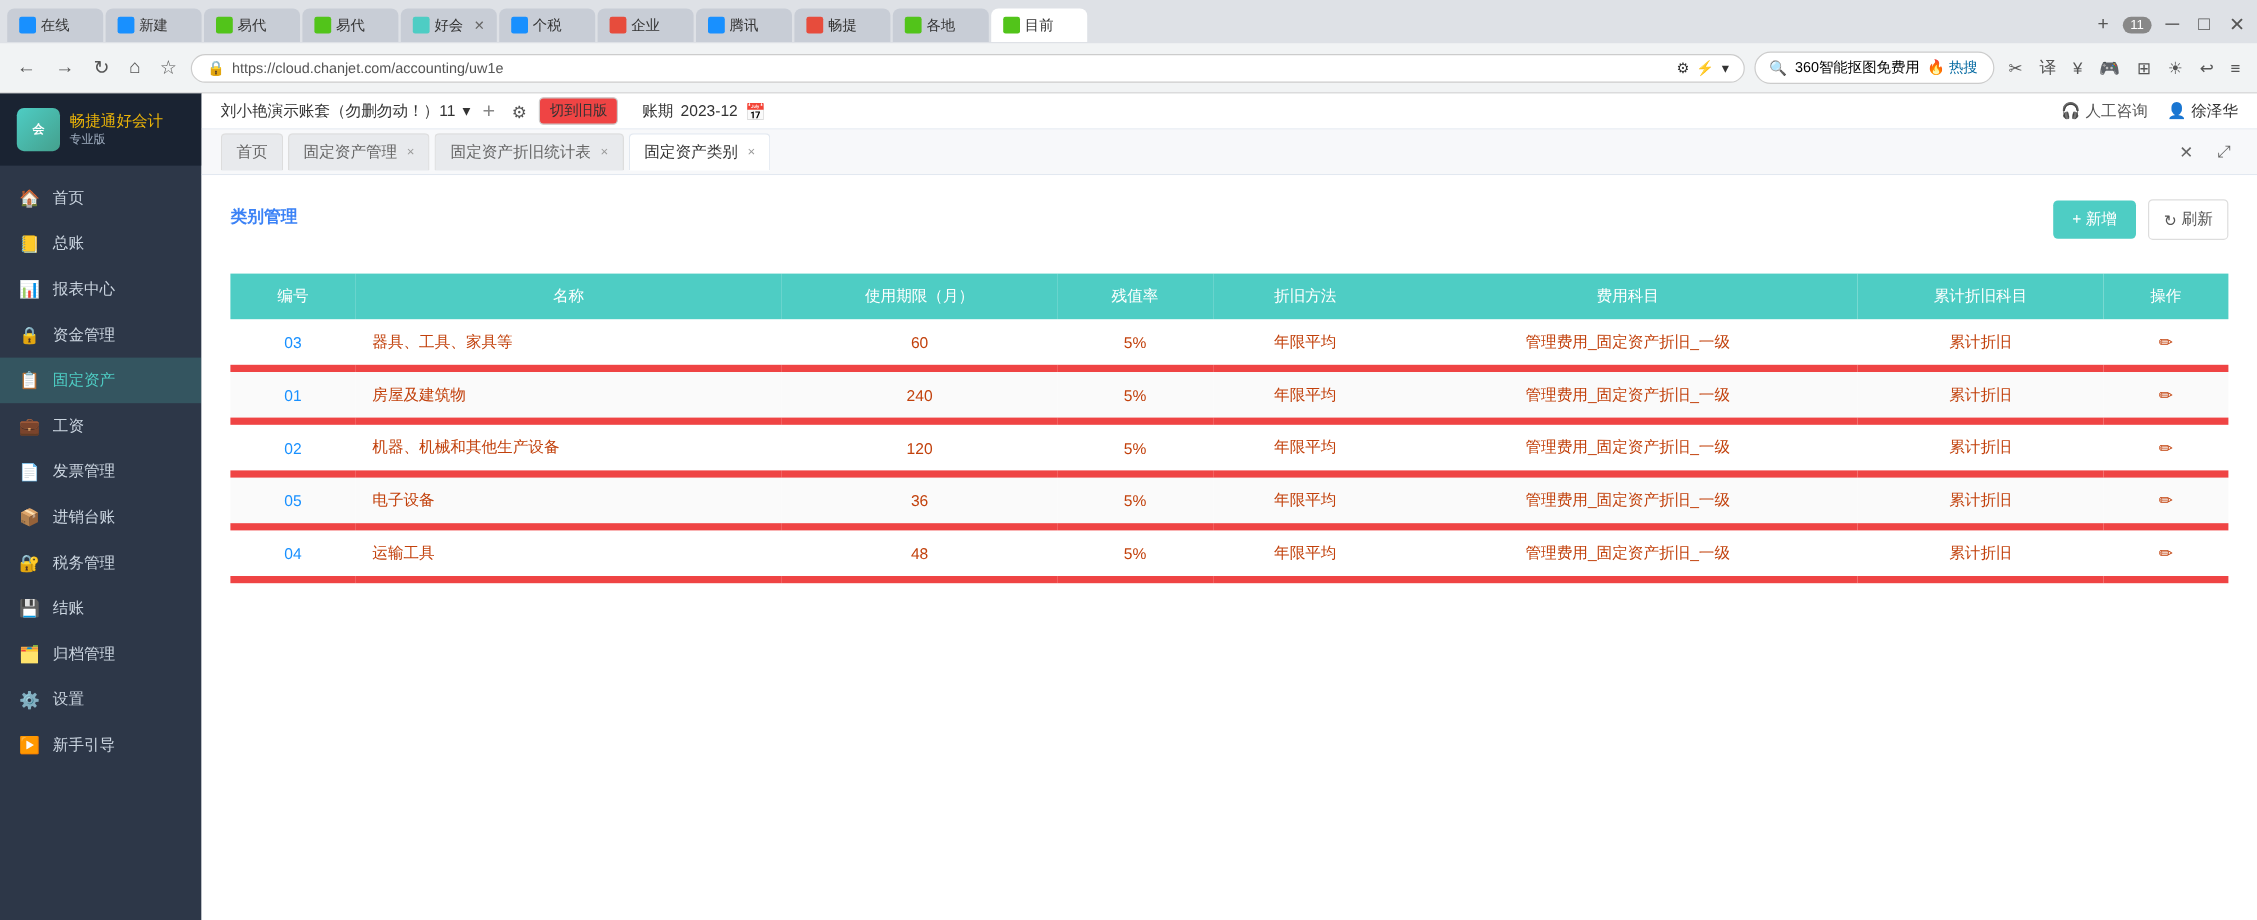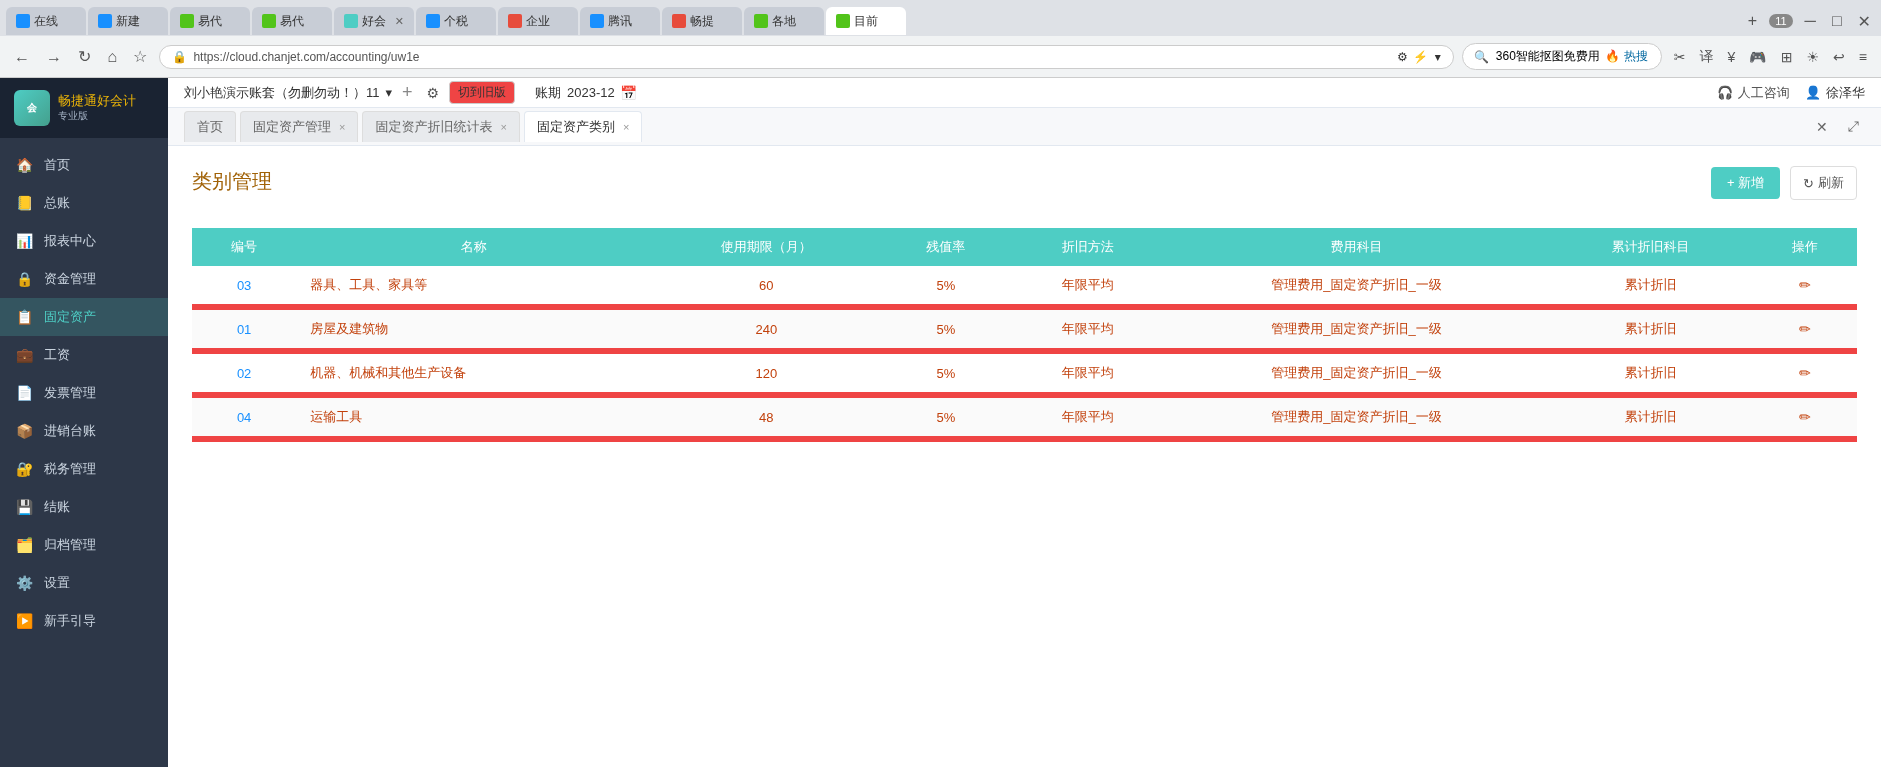--- a/index.html
+++ b/index.html
@@ -53,21 +53,21 @@
     
     .tab-nav { display: flex; align-items: center; padding: 0 16px; background: #f7f8fa; border-bottom: 1px solid #e2e8f0; height: 38px; gap: 4px; }
     .page-tab { display: flex; align-items: center; gap: 6px; padding: 6px 12px; font-size: 13px; color: #666; cursor: pointer; border-radius: 4px 4px 0 0; background: #e8eaed; border: 1px solid #ddd; border-bottom: none; }
     .page-tab.active { background: #fff; color: #333; border-color: #e2e8f0; }
     .page-tab .tab-x { font-size: 11px; color: #999; cursor: pointer; margin-left: 2px; }
     .tab-nav-actions { margin-left: auto; display: flex; gap: 8px; }
     .tab-nav-btn { background: none; border: none; cursor: pointer; color: #666; font-size: 14px; padding: 2px 6px; }
 
     
     .page-content { flex: 1; padding: 20px 24px; overflow-y: auto; background: #fff; }
-    .page-title { font-size: 20px; color: #a16207; font-weight: 400; margin-bottom: 16px; }
+    .page-title { font-size: 14px; color: #3b82f6; font-weight: 700; margin-bottom: 16px; }
 
     
     .content-toolbar { display: flex; align-items: center; justify-content: flex-end; margin-bottom: 12px; gap: 10px; }
     .btn-add { background: #4ecdc4; color: #fff; border: none; padding: 7px 16px; border-radius: 4px; cursor: pointer; font-size: 13px; display: flex; align-items: center; gap: 4px; margin-left: 24px; }
     .btn-refresh { background: #fff; color: #555; border: 1px solid #ddd; padding: 7px 12px; border-radius: 4px; cursor: pointer; font-size: 13px; display: flex; align-items: center; gap: 4px; }
 
     
     .data-table { width: 100%; border-collapse: collapse; font-size: 13px; }
     .data-table thead tr { background: #4ecdc4; color: #fff; }
     .data-table thead th { padding: 10px 14px; text-align: center; font-weight: 500; white-space: nowrap; border: none; }
@@ -348,20 +348,30 @@
               <td class="code-col">02</td>
               <td class="name-col">机器、机械和其他生产设备</td>
               <td>120</td>
               <td>5%</td>
               <td>年限平均</td>
               <td>管理费用_固定资产折旧_一级</td>
               <td>累计折旧</td>
               <td class="edit-icon">✏</td>
             </tr>
             <tr>
+              <td class="code-col">05</td>
+              <td class="name-col">电子设备</td>
+              <td>36</td>
+              <td>5%</td>
+              <td>年限平均</td>
+              <td>管理费用_固定资产折旧_一级</td>
+              <td>累计折旧</td>
+              <td class="edit-icon">✏</td>
+            </tr>
+            <tr>
               <td class="code-col">04</td>
               <td class="name-col">运输工具</td>
               <td>48</td>
               <td>5%</td>
               <td>年限平均</td>
               <td>管理费用_固定资产折旧_一级</td>
               <td>累计折旧</td>
               <td class="edit-icon">✏</td>
             </tr>
           </tbody>

